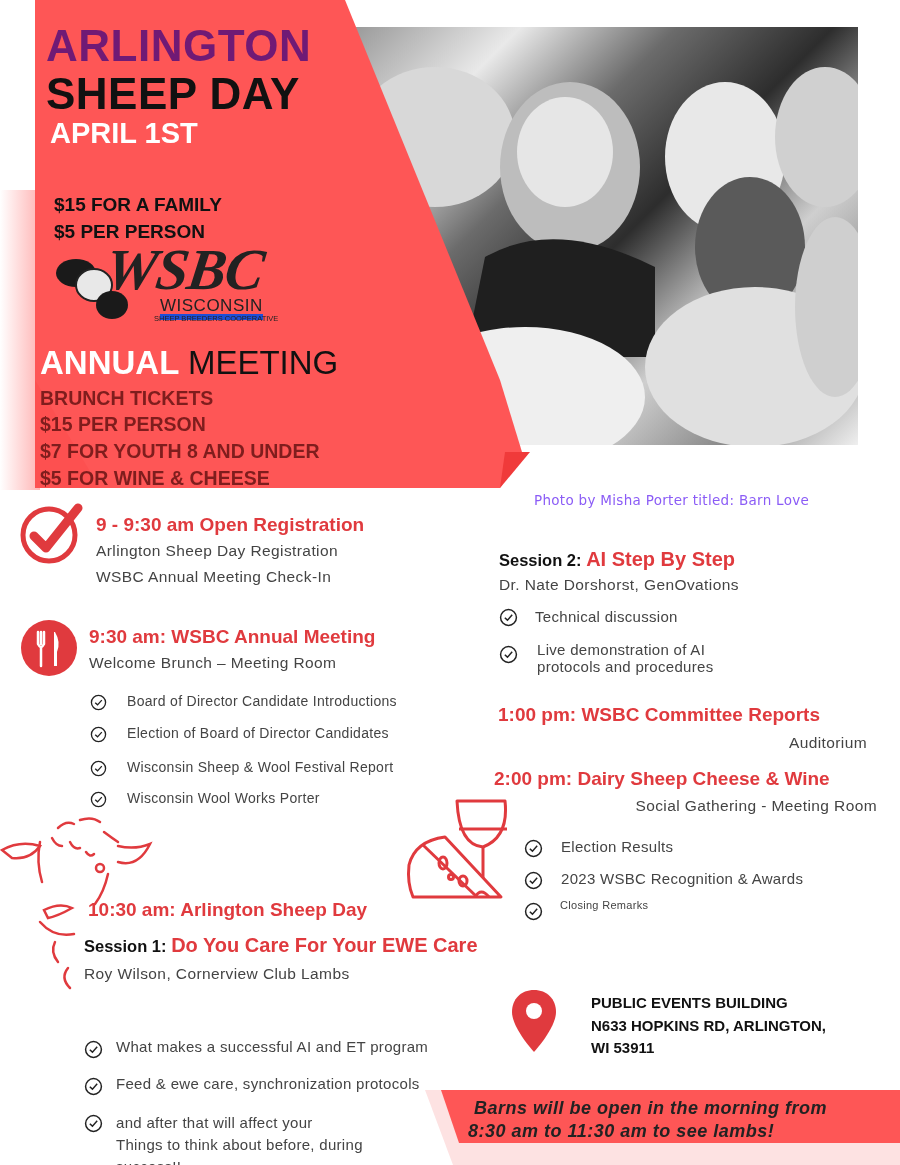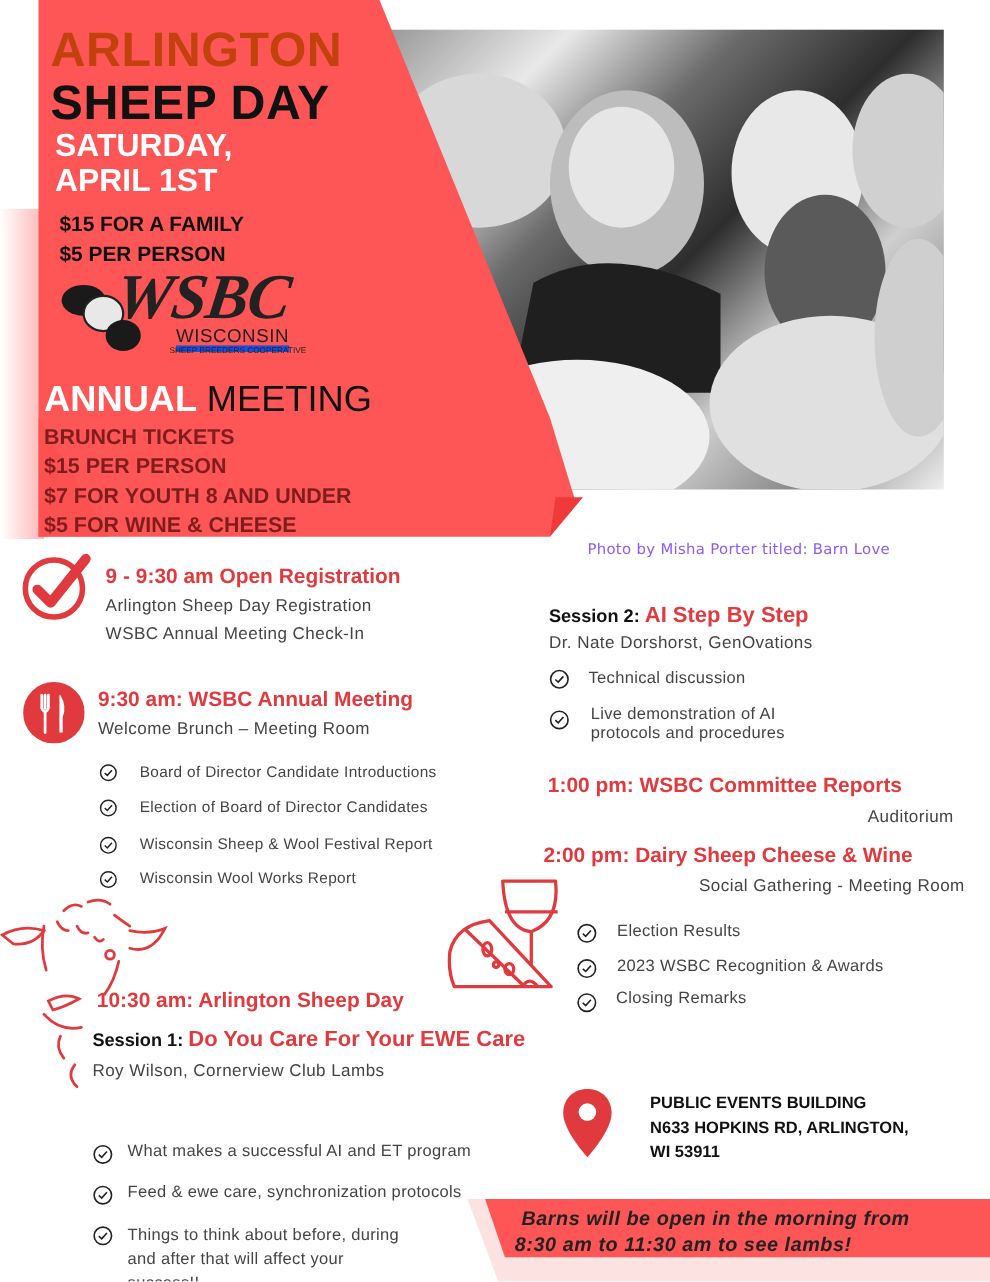--- a/index.html
+++ b/index.html
@@ -6,21 +6,21 @@
   body{width:900px;height:1165px;position:relative;overflow:hidden;font-family:"DejaVu Sans","Liberation Sans",sans-serif;color:#333;}
   .abs{position:absolute;}
   
   .left-glow{left:0;top:190px;width:40px;height:300px;background:linear-gradient(to right,rgba(255,255,255,1),rgba(255,120,120,0.55));}
   
   .photo{left:355px;top:27px;width:503px;height:418px;overflow:hidden;background:linear-gradient(135deg,#9a9a9a 0%,#e9e9e9 18%,#6b6b6b 35%,#2d2d2d 52%,#cfcfcf 70%,#8a8a8a 85%,#efefef 100%);}
   .photo svg{position:absolute;left:0;top:0;}
   .caption{left:534px;top:460px;font-size:13.5px;color:#8b5cf6;letter-spacing:0.3px;margin-top:32px;}
   
   .banner{left:0;top:0;width:900px;height:500px;}
-  .h-arl{left:46px;top:24px;font-family:"Liberation Sans",sans-serif;font-weight:700;font-size:44px;color:#c2410c;letter-spacing:0.5px;line-height:1;}
+  .h-arl{left:46px;top:24px;font-family:"Liberation Sans",sans-serif;font-weight:700;font-size:44px;color:#701a75;letter-spacing:0.5px;line-height:1;}
   .h-sheep{left:46px;top:72px;font-family:"Liberation Sans",sans-serif;font-weight:700;font-size:44px;color:#111;letter-spacing:0.5px;line-height:1;}
   .h-sat{left:50px;top:117px;font-family:"Liberation Sans",sans-serif;font-weight:700;font-size:29px;color:#fff;line-height:1.12;}
   .price{left:54px;font-family:"Liberation Sans",sans-serif;font-weight:700;font-size:19px;color:#111;line-height:1;}
   .wsbc{left:54px;top:245px;width:250px;height:80px;}
   .annual{left:40px;top:346px;font-family:"Liberation Sans",sans-serif;font-weight:700;font-size:33px;line-height:1;}
   .annual .w{color:#fff;}
   .annual .b{color:#111;font-weight:400;}
   .brunch{left:40px;font-family:"Liberation Sans",sans-serif;font-weight:700;font-size:19.5px;color:#7f1d1d;line-height:1;}
   
   .red{color:#e03a3e;}
@@ -56,21 +56,20 @@
 
 <svg class="abs banner" width="900" height="500" viewBox="0 0 900 500">
   <polygon points="35,0 345,0 500,380 522,452 500,488 35,488" fill="#fe5656"></polygon>
   <polygon points="505,452 530,452 500,488" fill="#f03a3a"></polygon>
   <polygon points="35,380 100,488 35,488" fill="#fb4c4c" opacity="0.6"></polygon>
 </svg>
 
 <div class="abs h-arl">ARLINGTON</div>
 <div class="abs h-sheep">SHEEP DAY</div>
 <div class="abs h-sat">
-  <div>SATURDAY,</div>
   <div>APRIL 1ST</div>
 </div>
 <div class="abs price" style="top:195px">$15 FOR A FAMILY</div>
 <div class="abs price" style="top:222px">$5 PER PERSON</div>
 
 <div class="abs wsbc">
   <svg width="250" height="80" viewBox="0 0 250 80" style="position:absolute;left:0;top:0">
     <ellipse cx="22" cy="28" rx="20" ry="14" fill="#1a1a1a"></ellipse>
     <ellipse cx="40" cy="40" rx="18" ry="16" fill="#e8e8e8" stroke="#222" stroke-width="2"></ellipse>
     <ellipse cx="58" cy="60" rx="16" ry="14" fill="#1a1a1a"></ellipse>
@@ -118,21 +117,21 @@
   <div class="abs li" style="left:37px;top:32px">Election of Board of Director Candidates</div>
   <svg class="chk" style="left:0;top:67px" viewBox="0 0 18 18">
       <circle cx="9" cy="9" r="7.5" fill="none" stroke="#222" stroke-width="1.4"></circle>
       <path d="M5.5 9.2 L8 11.5 L12.5 6.5" fill="none" stroke="#222" stroke-width="1.4"></path>
     </svg>
   <div class="abs li" style="left:37px;top:66px">Wisconsin Sheep &amp; Wool Festival Report</div>
   <svg class="chk" style="left:0;top:98px" viewBox="0 0 18 18">
       <circle cx="9" cy="9" r="7.5" fill="none" stroke="#222" stroke-width="1.4"></circle>
       <path d="M5.5 9.2 L8 11.5 L12.5 6.5" fill="none" stroke="#222" stroke-width="1.4"></path>
     </svg>
-  <div class="abs li" style="left:37px;top:97px">Wisconsin Wool Works Report</div>
+  <div class="abs li" style="left:37px;top:97px">Wisconsin Wool Works Porter</div>
 </div>
 
 <svg class="abs" style="left:0;top:812px" width="165" height="180" viewBox="0 0 165 180" fill="none" stroke="#e03a3e" stroke-width="2.5" stroke-linecap="round">
   <path d="M2 38 Q20 28 40 34 Q30 48 12 46 Z"></path>
   <path d="M40 30 Q36 50 42 70"></path>
   <path d="M58 16 Q66 8 74 12 M80 8 Q92 4 100 10 M104 20 Q112 26 118 30 M52 26 Q56 34 62 34 M70 30 Q74 38 80 36 M86 40 Q90 46 94 42"></path>
   <path d="M118 34 Q135 38 150 32 Q138 56 118 50"></path>
   <circle cx="100" cy="56" r="4"></circle>
   <path d="M108 62 Q104 80 95 92"></path>
   <path d="M44 98 Q60 90 72 96 Q58 104 48 106 Z"></path>
@@ -156,22 +155,22 @@
   <svg class="chk" style="left:0;top:39px;width:19px;height:19px" viewBox="0 0 18 18">
       <circle cx="9" cy="9" r="7.5" fill="none" stroke="#222" stroke-width="1.4"></circle>
       <path d="M5.5 9.2 L8 11.5 L12.5 6.5" fill="none" stroke="#222" stroke-width="1.4"></path>
     </svg>
   <div class="abs li" style="left:32px;top:37px;font-size:15px">Feed &amp; ewe care, synchronization protocols</div>
   <svg class="chk" style="left:0;top:76px;width:19px;height:19px" viewBox="0 0 18 18">
       <circle cx="9" cy="9" r="7.5" fill="none" stroke="#222" stroke-width="1.4"></circle>
       <path d="M5.5 9.2 L8 11.5 L12.5 6.5" fill="none" stroke="#222" stroke-width="1.4"></path>
     </svg>
   <div class="abs li" style="left:32px;top:74px;font-size:15px;line-height:22px">
+    <div>and after that will affect your</div>
     <div>Things to think about before, during</div>
-    <div>and after that will affect your</div>
     <div>success!!</div>
   </div>
 </div>
 
 <div class="abs sess" style="left:499px;top:549px">
   <span>Session 2:</span>
   <span class="red">AI Step By Step</span>
 </div>
 <div class="abs sub" style="left:499px;top:577px">Dr. Nate Dorshorst, GenOvations</div>
 <svg class="chk" style="left:499px;top:608px;width:19px;height:19px" viewBox="0 0 18 18">
@@ -213,21 +212,21 @@
 <div class="abs li" style="left:561px;top:838px;font-size:15px">Election Results</div>
 <svg class="chk" style="left:524px;top:871px;width:19px;height:19px" viewBox="0 0 18 18">
     <circle cx="9" cy="9" r="7.5" fill="none" stroke="#222" stroke-width="1.4"></circle>
     <path d="M5.5 9.2 L8 11.5 L12.5 6.5" fill="none" stroke="#222" stroke-width="1.4"></path>
   </svg>
 <div class="abs li" style="left:561px;top:870px;font-size:15px">2023 WSBC Recognition &amp; Awards</div>
 <svg class="chk" style="left:524px;top:902px;width:19px;height:19px" viewBox="0 0 18 18">
     <circle cx="9" cy="9" r="7.5" fill="none" stroke="#222" stroke-width="1.4"></circle>
     <path d="M5.5 9.2 L8 11.5 L12.5 6.5" fill="none" stroke="#222" stroke-width="1.4"></path>
   </svg>
-<div class="abs li" style="left:560px;top:899px;font-size:15px">Closing Remarks</div>
+<div class="abs li" style="left:560px;top:899px;font-size:11px">Closing Remarks</div>
 
 <svg class="abs" style="left:511px;top:988px" width="46" height="66" viewBox="0 0 46 66">
   <path d="M23 2 C10 2 1 11 1 24 C1 40 23 64 23 64 C23 64 45 40 45 24 C45 11 36 2 23 2 Z" fill="#e03a3e"></path>
   <circle cx="23" cy="23" r="8" fill="#fff"></circle>
 </svg>
 <div class="abs addr">
   <div>PUBLIC EVENTS BUILDING</div>
   <div>N633 HOPKINS RD, ARLINGTON,</div>
   <div>WI 53911</div>
 </div>

